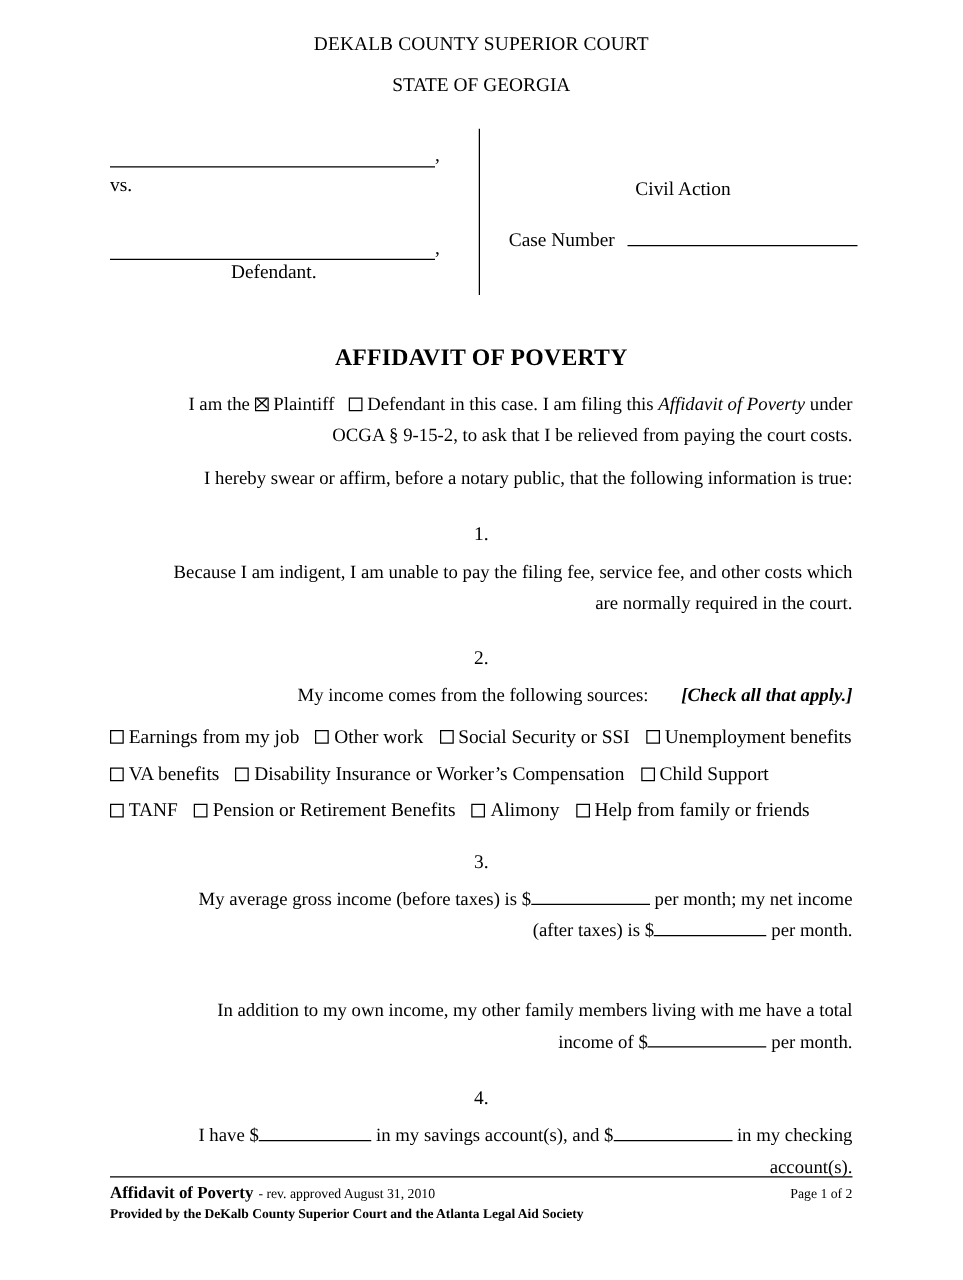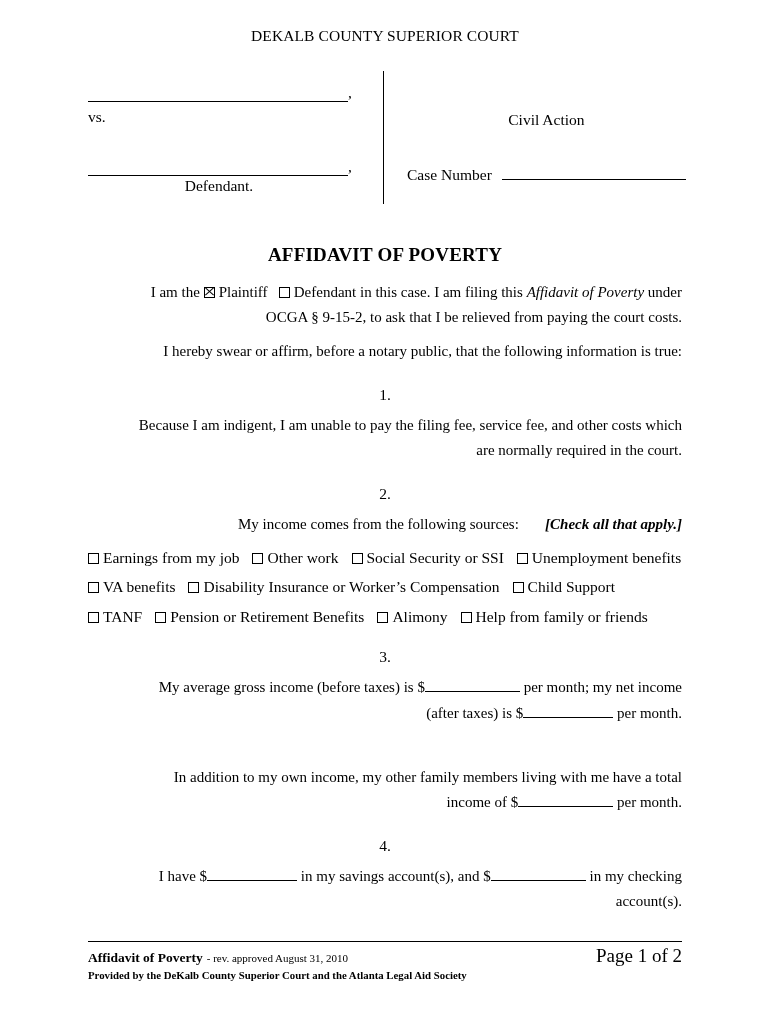--- a/index.html
+++ b/index.html
@@ -77,21 +77,21 @@
 
   .caption-right {
     position: absolute;
     left: 319px;
     top: 40px;
     font-size: 15.5px;
     white-space: nowrap;
     text-align: center;
   }
   .civil-action { }
-  .case-number-row { margin-top: 36px; white-space: nowrap; }
+  .case-number-row { margin-top: 21px; white-space: nowrap; }
   .case-number-rule {
     display: inline-block;
     border-bottom: 1.3px solid #000;
     width: 184px;
     height: 14px;
     vertical-align: baseline;
     margin-left: 10px;
   }
 
   
@@ -182,38 +182,39 @@
   }
   .footer-title {
     font-weight: bold;
     font-size: 13.5px;
   }
   .footer-rev {
     font-weight: normal;
     font-size: 11px;
   }
   .footer-page {
-    font-size: 19px;
+    font-size: 11px;
     white-space: nowrap;
   }
   .footer-provided {
     font-weight: bold;
     font-size: 10.8px;
     margin-top: 2px;
   }
 </style>
 </head>
 <body>
 
 <div class="page">
 
   <div class="content">
 
     <div class="court-header">
       <div class="line1">DEKALB COUNTY SUPERIOR COURT</div>
+      <div class="line2">STATE OF GEORGIA</div>
     </div>
 
     <div class="caption">
       <div class="caption-divider"></div>
 
       <div class="caption-left">
         <div class="rule-row">
           <span class="party-rule"></span><span class="rule-comma">,</span>
         </div>
         <span class="vs">vs.</span>

